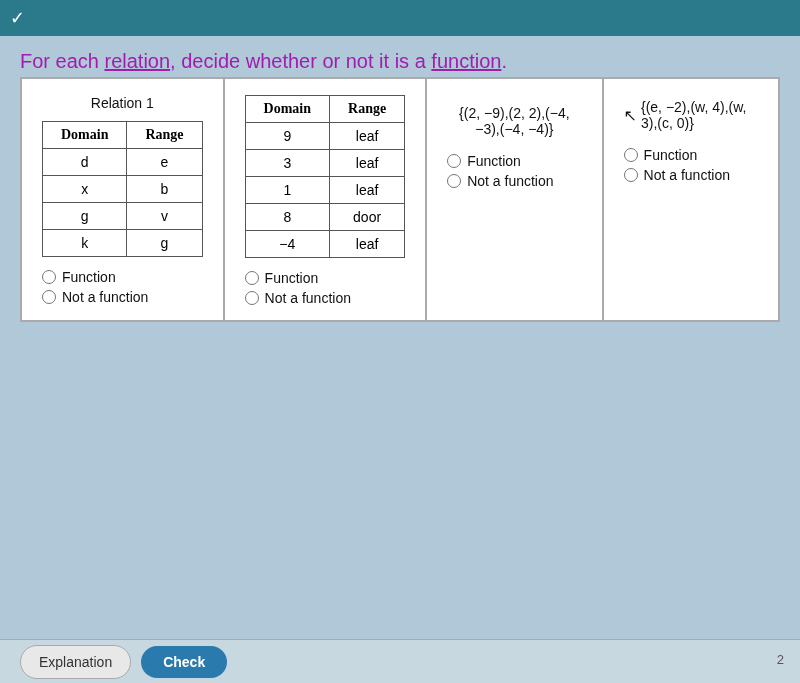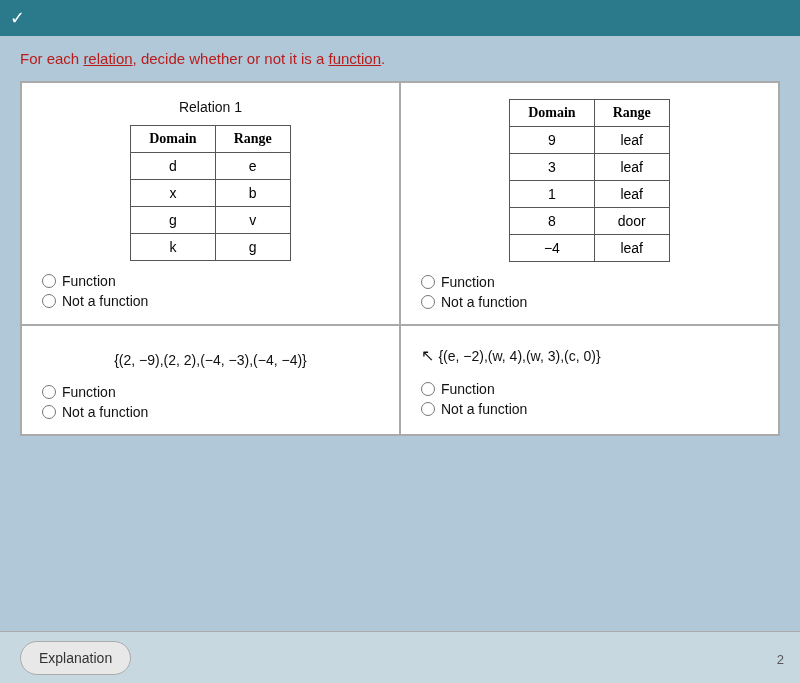--- a/index.html
+++ b/index.html
@@ -25,32 +25,32 @@
       color: white;
       font-size: 18px;
       cursor: pointer;
     }
 
     .content-area {
       padding: 14px 20px 10px 20px;
     }
 
     .instruction {
-      font-size: 15px;
-      margin-bottom: 14px;
-      color: #b91c1c;
+      font-size: 20px;
+      margin-bottom: 4px;
+      color: #a21caf;
     }
 
     .instruction u {
       text-decoration: underline;
     }
 
     .relations-grid {
       display: grid;
-      grid-template-columns: 1fr 1fr;
+      grid-template-columns: 1fr 1fr 1fr 1fr;
       grid-template-rows: auto auto;
       border: 1px solid #aaa;
       background: white;
     }
 
     .relation-cell {
       border: 1px solid #aaa;
       padding: 16px 20px 14px 20px;
       background: white;
     }
@@ -120,21 +120,21 @@
 
     .cursor-icon {
       font-size: 16px;
     }
 
     .bottom-bar {
       position: absolute;
       bottom: 0;
       left: 0;
       right: 0;
-      height: 52px;
+      height: 44px;
       background: #c8d8e0;
       display: flex;
       align-items: center;
       padding: 0 20px;
       gap: 10px;
       border-top: 1px solid #aaa;
     }
 
     .btn-explanation {
       background: #e8e8e8;
@@ -291,15 +291,16 @@
           <span>Not a function</span>
         </label>
       </div>
     </div>
 
   </div>
 </div>
 
 <div class="bottom-bar">
   <button class="btn-explanation">Explanation</button>
+  <button class="btn-check">Check</button>
 </div>
 
 <span class="page-num">2</span>
 
 </body></html>

